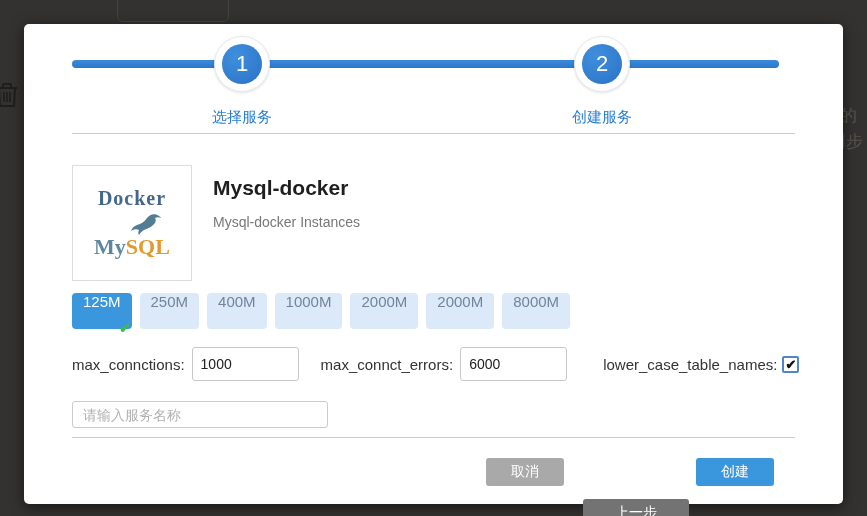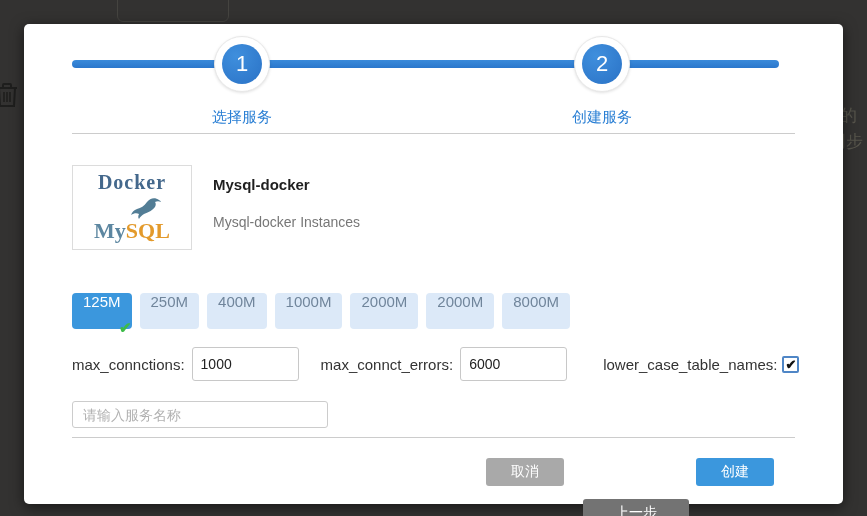--- a/index.html
+++ b/index.html
@@ -52,37 +52,37 @@
   }
   .step-label.s1 { left:148px; }
   .step-label.s2 { left:508px; }
 
   .divider { position:absolute; left:48px; width:723px; height:0; border-top:1px solid #cccccc; }
   .divider.top { top:109px; }
   .divider.bottom { top:413px; }
 
   
   .logo-box {
-    position:absolute; left:48px; top:141px; width:120px; height:85px;
+    position:absolute; left:48px; top:141px; width:120px; height:116px;
     border:1px solid #dcdcdc; display:flex; flex-direction:column;
     align-items:center; justify-content:center; background:#fff;
   }
   .logo-docker {
     font-family:"Liberation Serif", serif; font-weight:bold;
     font-size:20px; color:#44688c; letter-spacing:1px;
   }
   .logo-dolphin { margin:2px 0 0 28px; }
   .logo-mysql {
     font-family:"Liberation Serif", serif; font-weight:bold; font-size:22px;
     margin-top:-6px; letter-spacing:0px;
   }
   .logo-my  { color:#5d87a1; }
   .logo-sql { color:#e39a2b; }
 
-  .svc-title { position:absolute; left:189px; top:152px; font-size:15px; font-weight:bold; color:#1f1f1f; }
+  .svc-title { position:absolute; left:189px; top:152px; font-size:21px; font-weight:bold; color:#1f1f1f; }
   .svc-sub   { position:absolute; left:189px; top:190px; font-size:14px; color:#777777; }
 
   
   .mem-row { position:absolute; left:48px; top:269px; display:flex; gap:8px; }
   .mem-btn {
     height:36px; padding:0 11px; min-width:55px; border-radius:4px;
     background:#dce9f8; color:#70859b; font-size:15px;
     display:flex; align-items:flex-start; justify-content:center;
     cursor:pointer; position:relative; border:none;
   }

